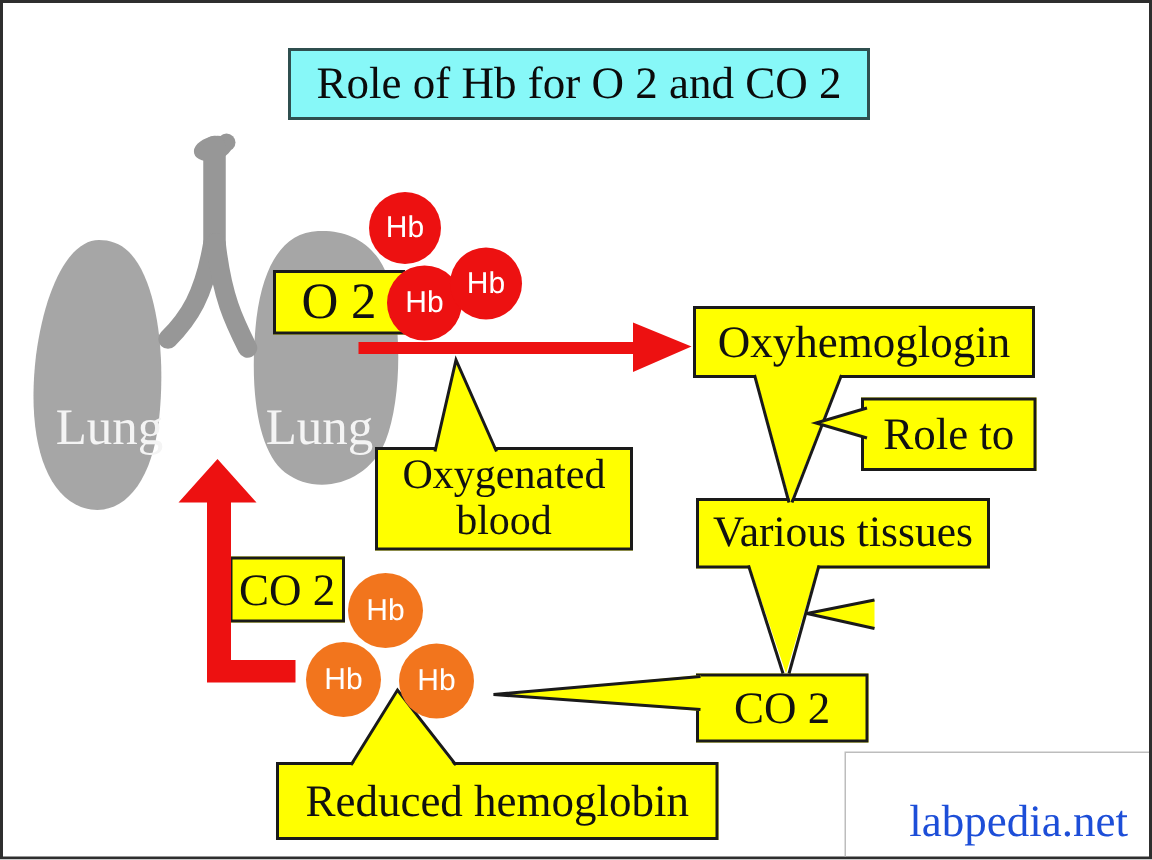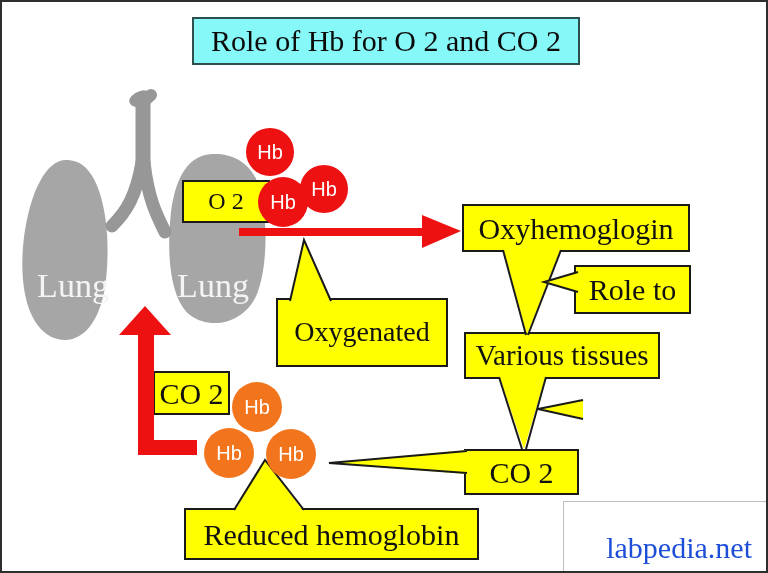--- a/index.html
+++ b/index.html
@@ -12,21 +12,21 @@
   svg.layer{pointer-events:none;}
   .z0{z-index:0}.z2{z-index:2}
 
   .ybox{
     position:absolute;background:#FFFF00;border:2px solid #1a1a1a;
     display:flex;align-items:center;justify-content:center;
     color:#111;box-sizing:border-box;text-align:center;line-height:1.1;
     z-index:1;
   }
   .titlebox{
-    position:absolute;left:190px;top:15px;width:388px;height:48px;
+    position:absolute;left:190px;top:30px;width:388px;height:48px;
     background:#87F8F8;border:2px solid #2F4F4F;box-sizing:border-box;
     display:flex;align-items:center;justify-content:center;
     font-size:30px;color:#0b0b0b;z-index:1;
   }
   .lunglabel{
     position:absolute;width:90px;text-align:center;color:#f4f4f4;
     font-size:34px;z-index:1;margin-top:19px;
   }
   .hb{
     position:absolute;border-radius:50%;display:flex;align-items:center;
@@ -62,36 +62,37 @@
     </g>
   </svg>
 
   <div class="watermark-frame"></div>
 
   <div class="lunglabel" style="left:26px;top:246px;">Lung</div>
   <div class="lunglabel" style="left:166px;top:246px;">Lung</div>
 
   <div class="titlebox">Role of Hb for O 2 and CO 2</div>
 
-  <div class="ybox" style="left:180px;top:178px;width:88px;height:43px;font-size:24px;">O 2</div>
+  <div class="ybox" style="left:180px;top:178px;width:88px;height:43px;font-size:34px;">O 2</div>
 
   <div class="ybox" style="left:460px;top:202px;width:228px;height:48px;font-size:30px;">Oxyhemoglogin</div>
 
   <div class="ybox" style="left:572px;top:263px;width:117px;height:49px;font-size:30px;">Role to</div>
 
   <div class="ybox" style="left:462px;top:330px;width:196px;height:47px;font-size:29px;">Various tissues</div>
 
 
   <div class="ybox" style="left:462px;top:447px;width:115px;height:46px;font-size:30px;">CO 2</div>
 
   <div class="ybox" style="left:151px;top:369px;width:77px;height:44px;font-size:30px;">CO 2</div>
 
-  <div class="ybox two-line" style="left:274px;top:296px;width:172px;height:69px;font-size:28px;">
+  <div class="ybox two-line" style="left:248px;top:296px;width:172px;height:69px;font-size:28px;">
     <div>
       <span>Oxygenated</span>
+      <span>blood</span>
     </div>
   </div>
 
   <div class="ybox" style="left:182px;top:506px;width:295px;height:52px;font-size:30px;">Reduced hemoglobin</div>
 
   <svg class="layer z2" viewBox="0 0 768 573">
 
     <polygon points="237,226 420,226 420,213 459,229 420,246 420,234 237,234" fill="#ED1111"></polygon>
 
     <polygon points="143,304 169,333 152,333 152,438 195,438 195,453 136,453 136,333 117,333" fill="#ED1111"></polygon>

